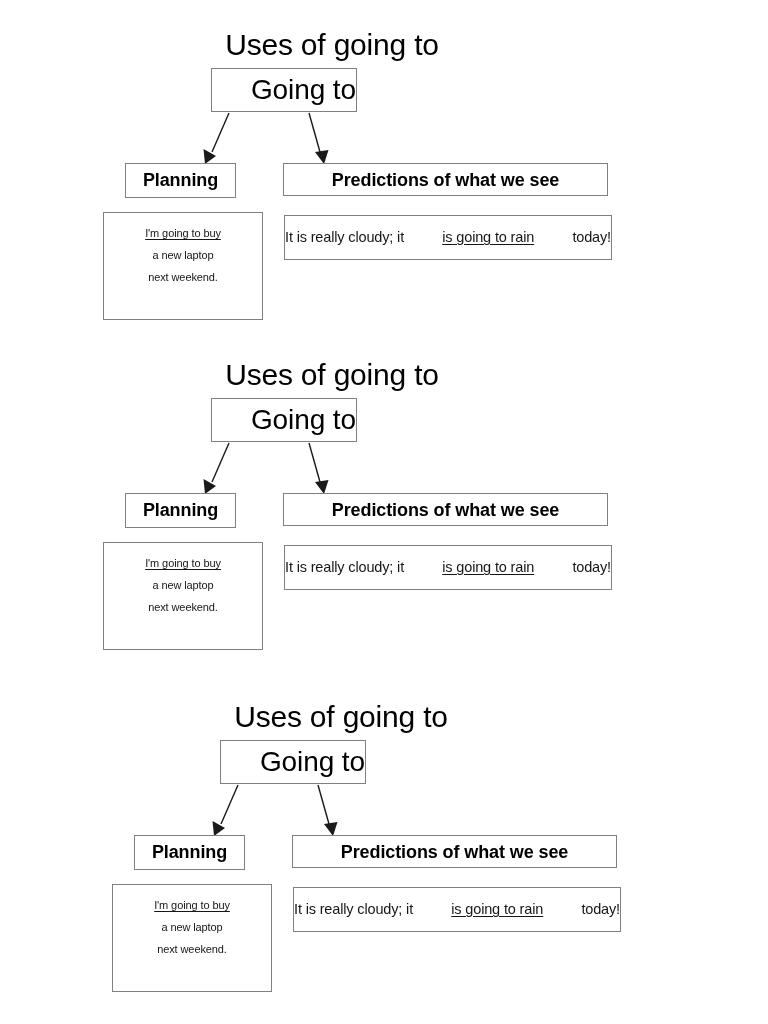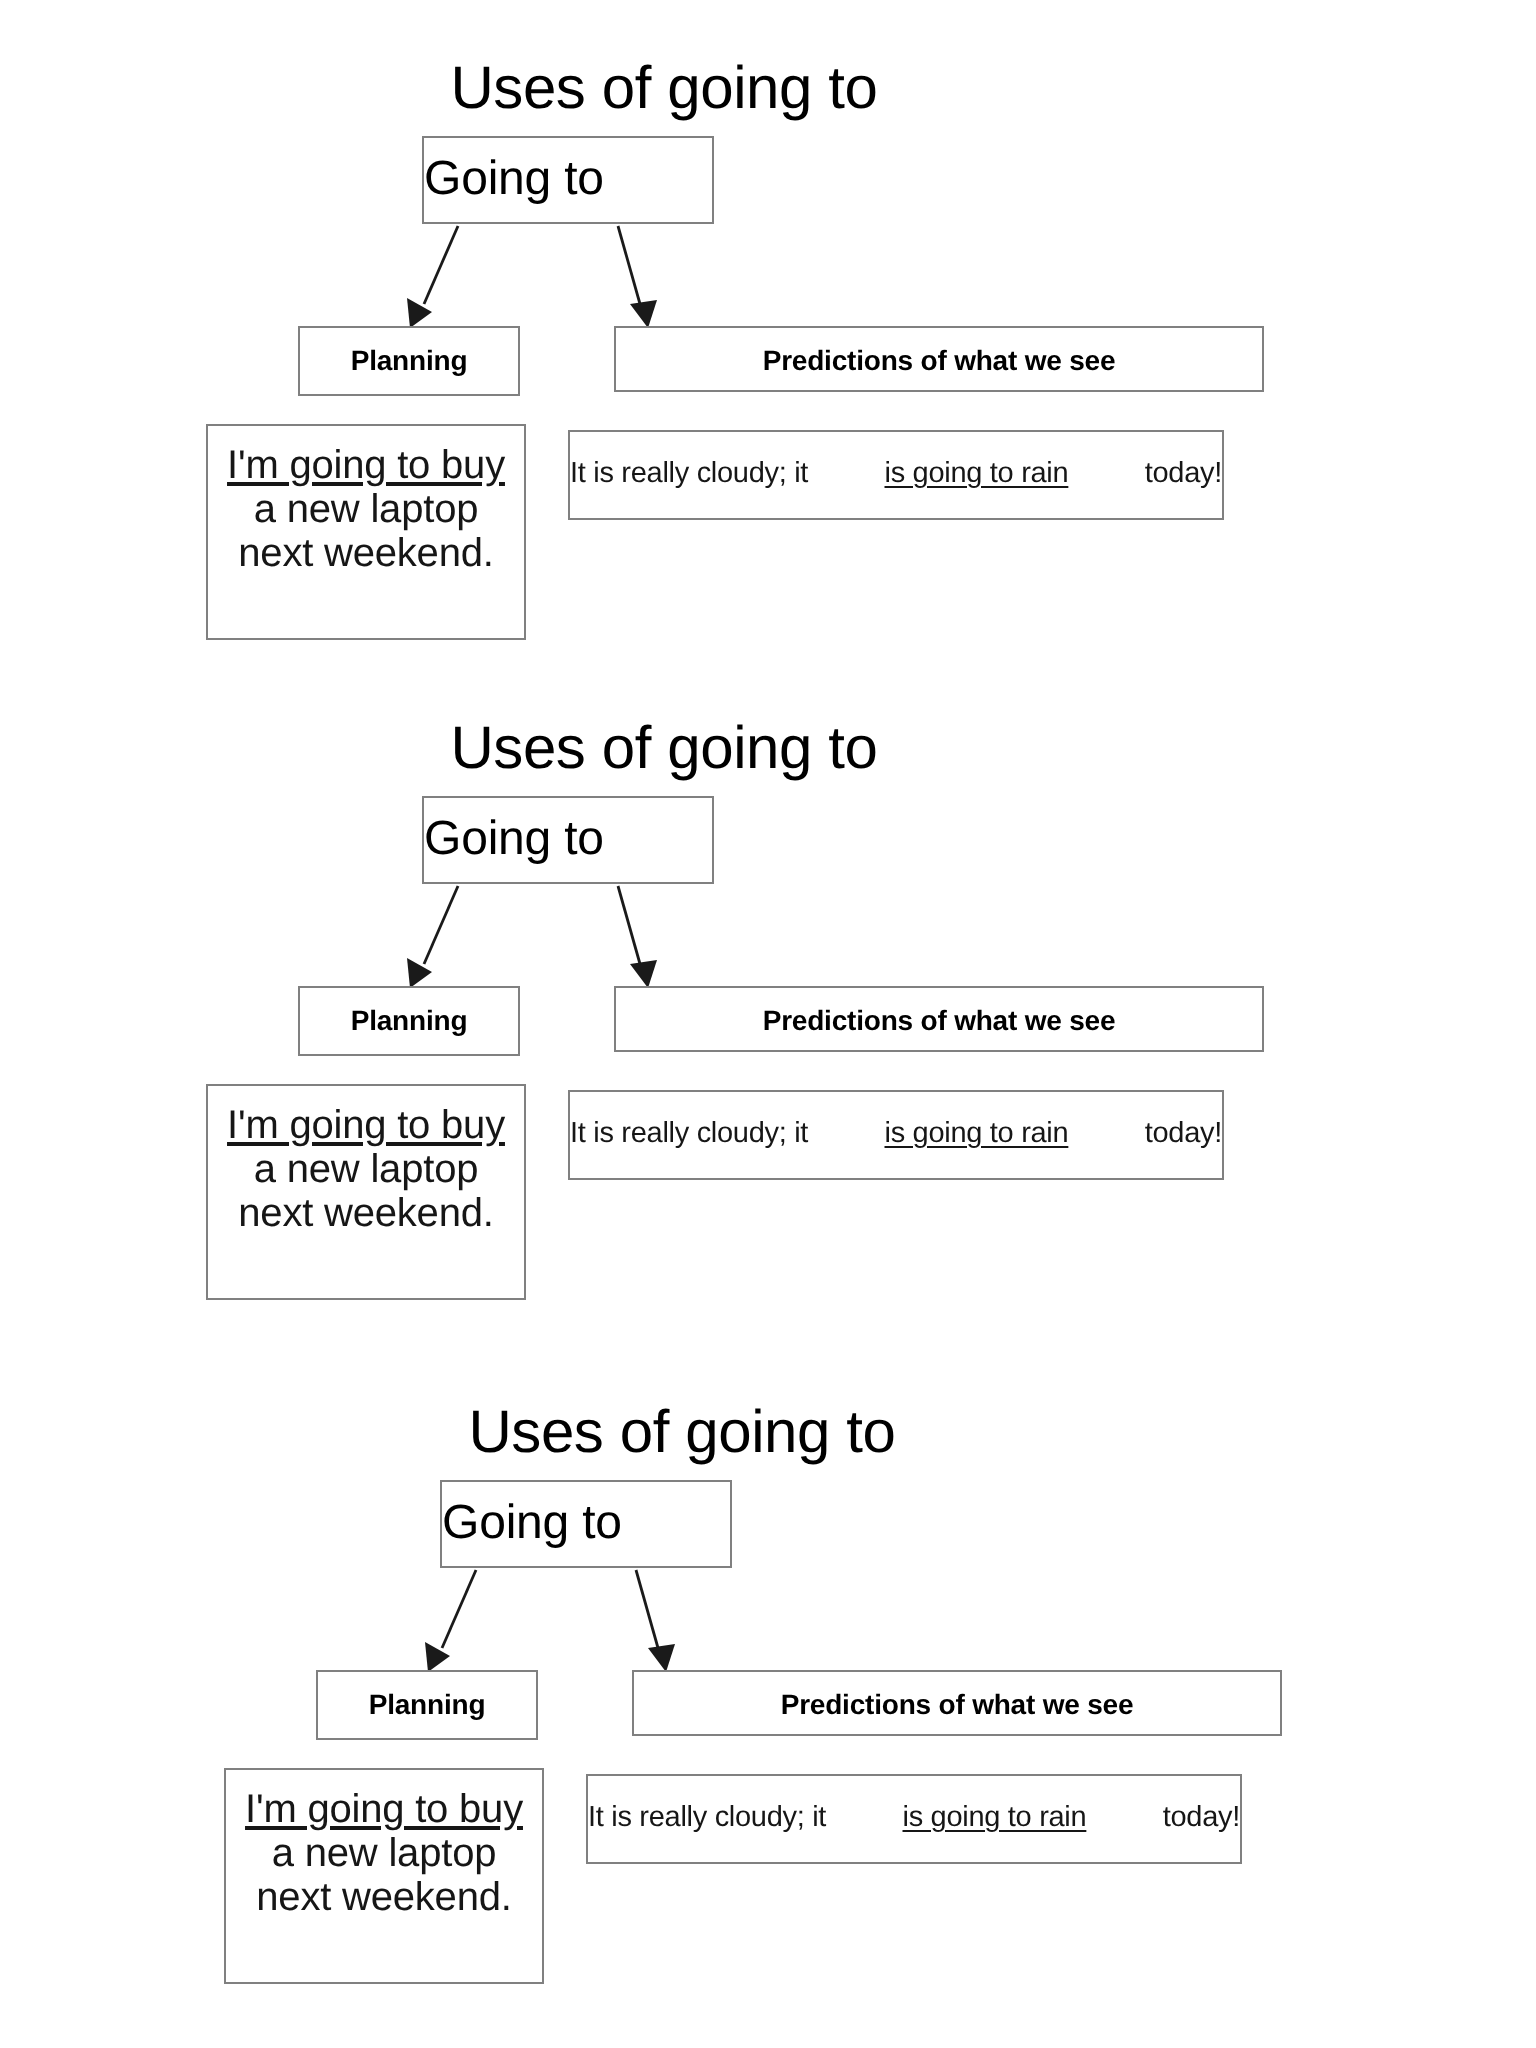--- a/index.html
+++ b/index.html
@@ -47,38 +47,37 @@
 
   .box {
     position: absolute;
     box-sizing: border-box;
     border: 1px solid #808080;
     background: #ffffff;
     color: #000000;
   }
 
   .box-root {
-    font-size: 24px;
+    font-size: 28px;
     line-height: 42px;
-    text-align: left;
+    text-align: right;
     font-weight: 400;
     letter-spacing: -0.1px;
   }
 
   .box-branch {
     font-weight: bold;
-    font-size: 14px;
+    font-size: 18px;
     line-height: 33px;
     text-align: center;
     letter-spacing: -0.1px;
-    margin-left: 24px;
   }
 
   .box-example {
-    font-size: 20px;
+    font-size: 11px;
     line-height: 22px;
     text-align: center;
     letter-spacing: -0.1px;
     padding-top: 9px;
     color: #161616;
   }
 
   .box-example-wide {
     font-size: 14.5px;
     line-height: 20px;

